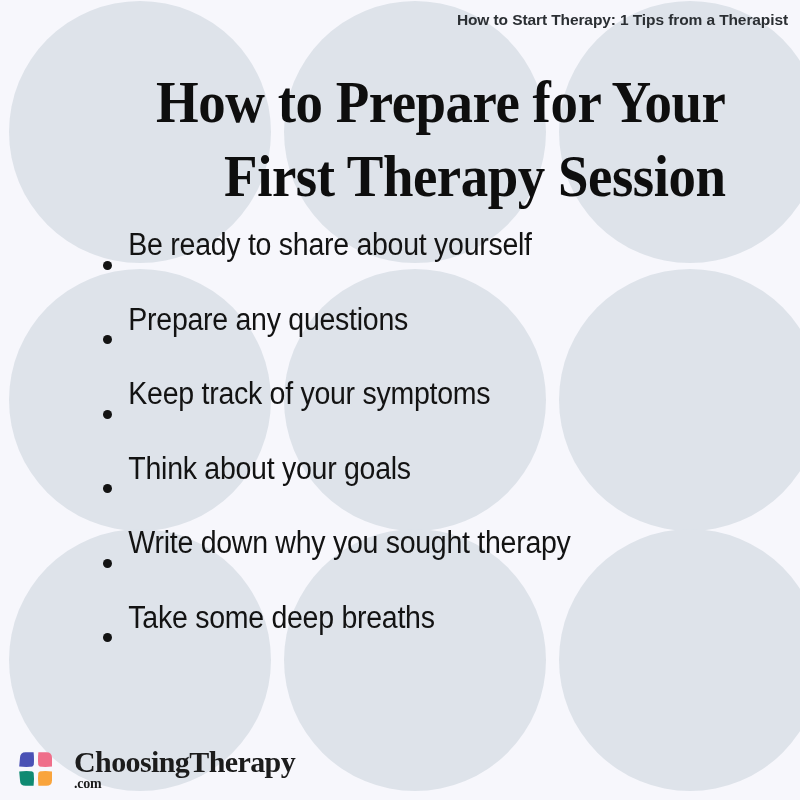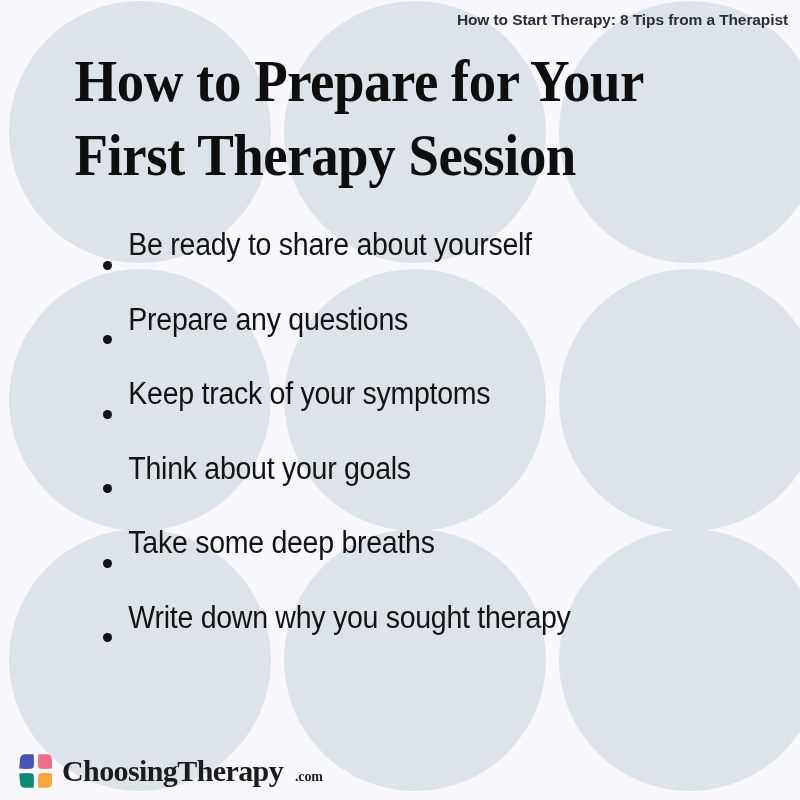--- a/index.html
+++ b/index.html
@@ -55,24 +55,24 @@
     font-weight: 600;
     letter-spacing: -0.1px;
     color: #2b2f33;
     white-space: nowrap;
   }
 
   
   #title-block {
     position: absolute;
     left: 50px;
-    top: 44px;
+    top: 65px;
     width: 700px;
     z-index: 3;
-    text-align: left;
+    text-align: right;
   }
   .title-line {
     font-family: "Liberation Serif", "DejaVu Serif", serif;
     font-weight: bold;
     font-size: 59px;
     line-height: 74px;
     letter-spacing: -0.5px;
     color: #0e0e0e;
     transform: scaleX(0.93);
     transform-origin: center center;
@@ -131,20 +131,21 @@
     width: 40px;
     height: 40px;
     flex: 0 0 auto;
     display: block;
   }
   #brand-wordmark {
     margin-left: 6px;
     display: flex;
     align-items: baseline;
     white-space: nowrap;
+    flex-direction: column;
   }
   #brand-name {
     font-family: "Liberation Serif", "DejaVu Serif", serif;
     font-weight: bold;
     font-size: 30px;
     line-height: 30px;
     letter-spacing: -0.6px;
     color: #1c1c1c;
   }
   #brand-tld {
@@ -171,21 +172,21 @@
       <circle cx="140" cy="400" r="131"></circle>
       <circle cx="415" cy="400" r="131"></circle>
       <circle cx="690" cy="400" r="131"></circle>
       <circle cx="140" cy="660" r="131"></circle>
       <circle cx="415" cy="660" r="131"></circle>
       <circle cx="690" cy="660" r="131"></circle>
     </g>
   </svg>
 
   <div id="header-bar">
-    <span id="header-title">How to Start Therapy: 8 Tips from a Therapist</span>
+    <span id="header-title">How to Start Therapy: 1 Tips from a Therapist</span>
   </div>
 
   <div id="title-block">
     <div class="title-line">How to Prepare for Your</div>
     <div class="title-line">First Therapy Session</div>
   </div>
 
   <ul id="tips-list">
     <li class="tip-item">
       <span class="tip-bullet"></span>
@@ -198,25 +199,25 @@
     <li class="tip-item">
       <span class="tip-bullet"></span>
       <span class="tip-text">Keep track of your symptoms</span>
     </li>
     <li class="tip-item">
       <span class="tip-bullet"></span>
       <span class="tip-text">Think about your goals</span>
     </li>
     <li class="tip-item">
       <span class="tip-bullet"></span>
+      <span class="tip-text">Write down why you sought therapy</span>
+    </li>
+    <li class="tip-item">
+      <span class="tip-bullet"></span>
       <span class="tip-text">Take some deep breaths</span>
-    </li>
-    <li class="tip-item">
-      <span class="tip-bullet"></span>
-      <span class="tip-text">Write down why you sought therapy</span>
     </li>
   </ul>
 
   <div id="brand-logo">
     <svg id="brand-mark" viewBox="0 0 100 100" aria-hidden="true">
 
       <path d="M10 22 Q10 8 24 8 L44 8 Q46 26 44 44 Q26 46 8 44 Z" fill="#4a51b5"></path>
 
       <path d="M56 8 L76 8 Q90 8 90 22 L90 44 Q74 46 56 44 Q54 26 56 8 Z" fill="#ef6e8a"></path>
 

